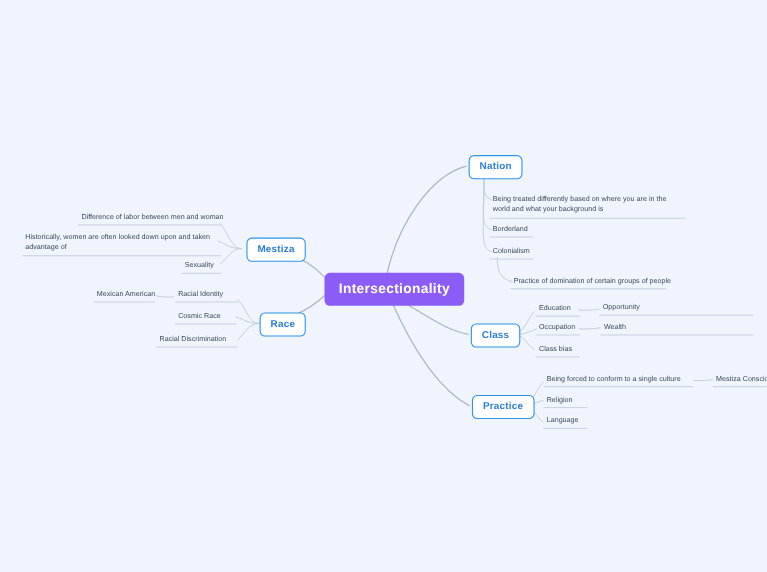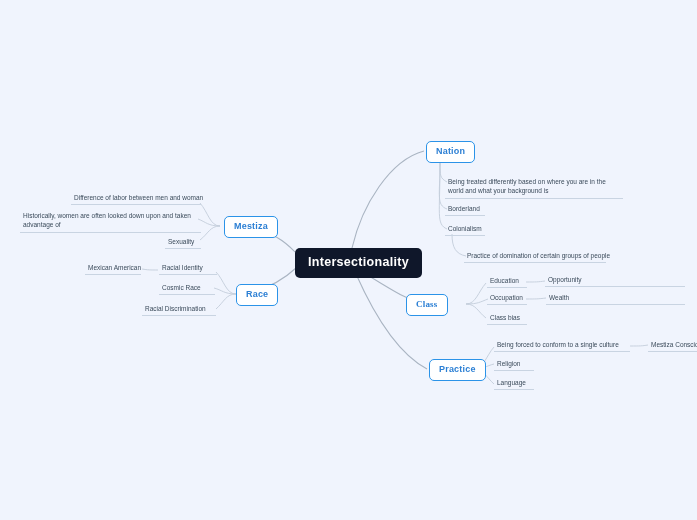--- a/index.html
+++ b/index.html
@@ -27,21 +27,21 @@
     height: 520px;
     pointer-events: none;
   }
   .node {
     position: absolute;
     box-sizing: border-box;
     white-space: nowrap;
   }
   
   .root-node {
-    background: #0f172a;
+    background: #8b5cf6;
     color: #ffffff;
     font-weight: bold;
     font-size: 12.5px;
     letter-spacing: 0.3px;
     border-radius: 5px;
     padding: 8px 13px 9px 13px;
     line-height: 1;
   }
   
   .cat-node {
@@ -131,21 +131,21 @@
   <div class="node leaf" style="left:445px; top:203px; width:40px;">
     <span>Borderland</span>
   </div>
   <div class="node leaf" style="left:445px; top:223px; width:40px;">
     <span>Colonialism</span>
   </div>
   <div class="node leaf" style="left:464px; top:250px; width:142px;">
     <span>Practice of domination of certain groups of people</span>
   </div>
 
-  <div class="node cat-node" style="left:406px; top:294px;font-family:Liberation Serif, serif;">
+  <div class="node cat-node" style="left:428px; top:294px;">
     <span>Class</span>
   </div>
   <div class="node leaf" style="left:487px; top:275px; width:40px;">
     <span>Education</span>
   </div>
   <div class="node leaf" style="left:487px; top:292px; width:40px;">
     <span>Occupation</span>
   </div>
   <div class="node leaf" style="left:487px; top:312px; width:40px;">
     <span>Class bias</span>

